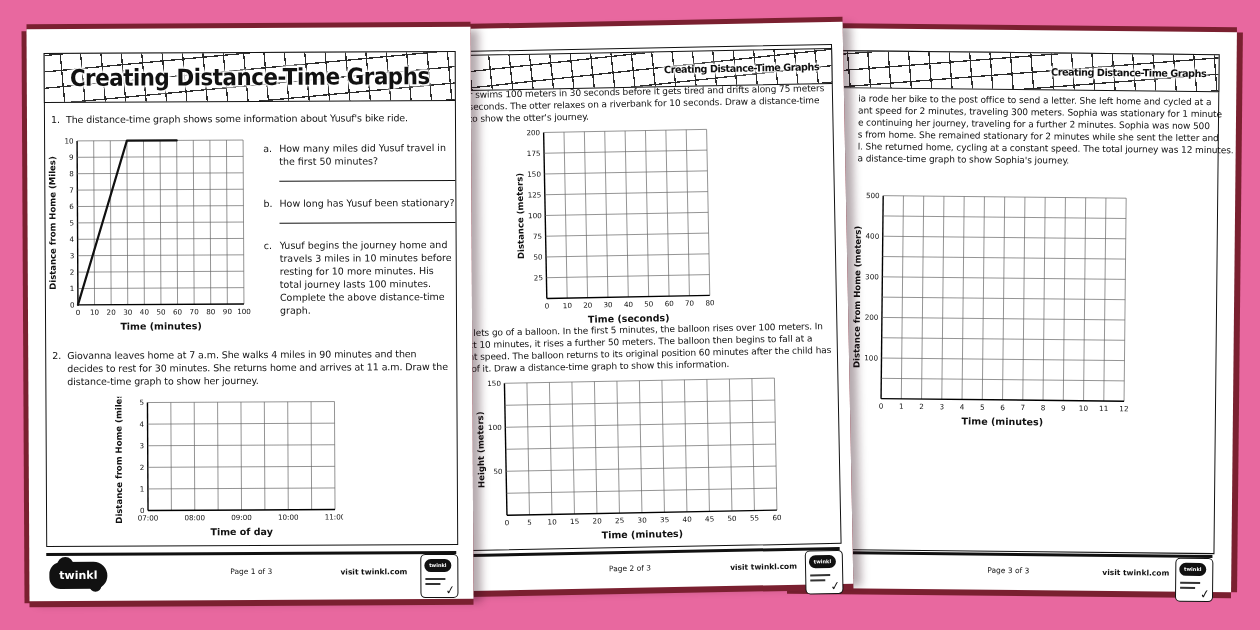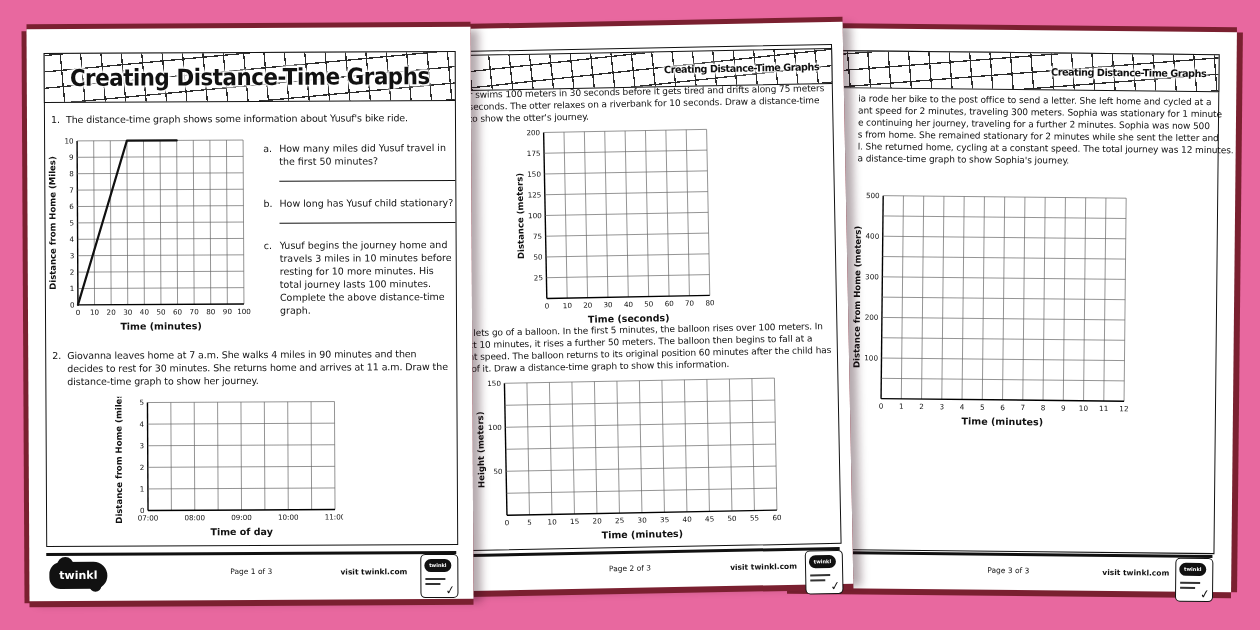--- a/index.html
+++ b/index.html
@@ -301,21 +301,21 @@
     </svg>
 
   <div class="qblock" style="left:236px;top:114px;width:192px;">
     <div class="qitem">
       <span class="qlab">a.</span>
       <div>How many miles did Yusuf travel in the first 50 minutes?</div>
     </div>
     <div class="ansline"></div>
     <div class="qitem">
       <span class="qlab">b.</span>
-      <div>How long has Yusuf child stationary?</div>
+      <div>How long has Yusuf been stationary?</div>
     </div>
     <div class="ansline"></div>
     <div class="qitem">
       <span class="qlab">c.</span>
       <div>Yusuf begins the journey home and travels 3 miles in 10 minutes before resting for 10 more minutes. His total journey lasts 100 minutes. Complete the above distance-time graph.</div>
     </div>
   </div>
 
   <div class="para" style="left:24px;top:320px;width:402px;">
     <span class="qnum">2.</span>

